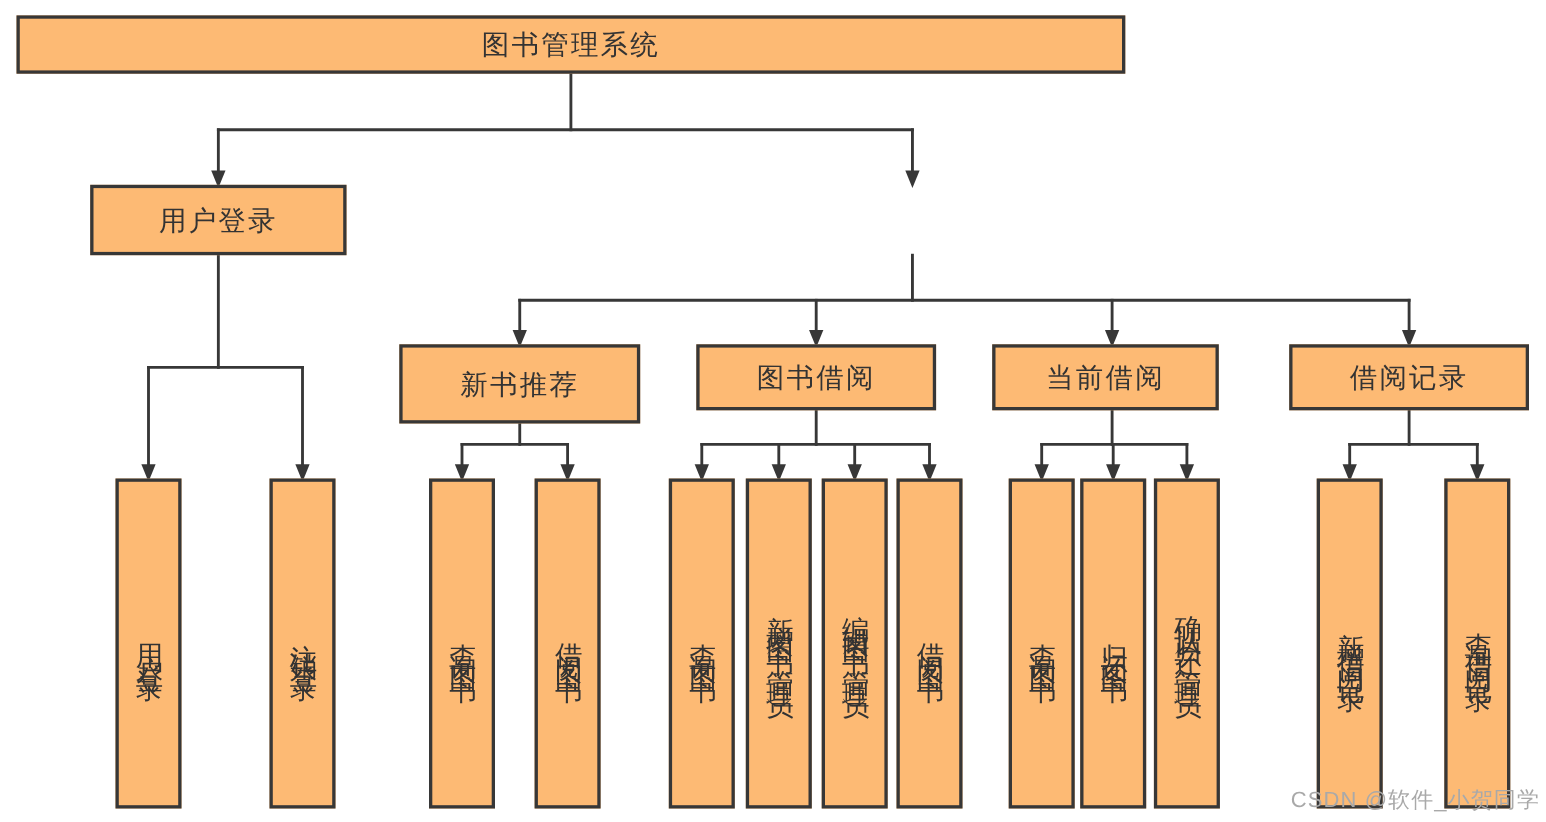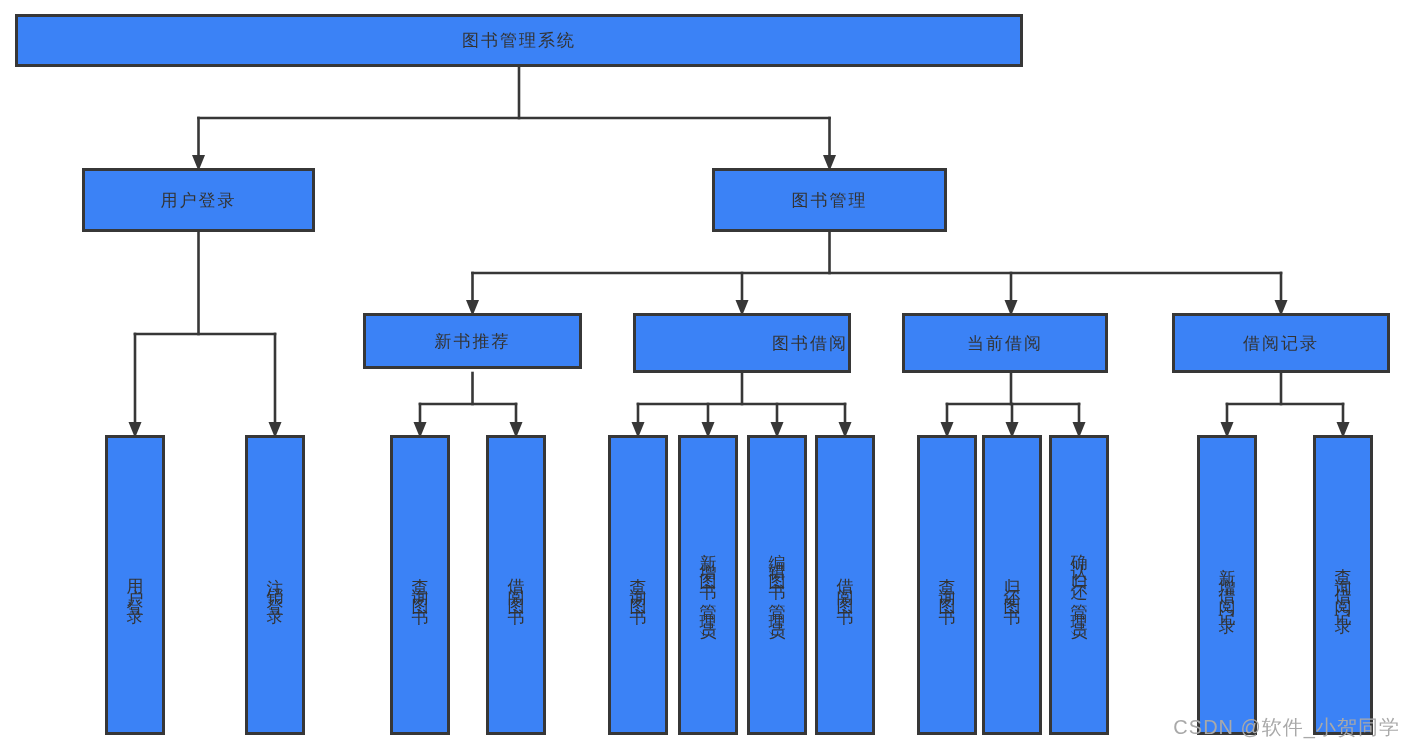--- a/index.html
+++ b/index.html
@@ -18,27 +18,27 @@
   #connectors {
     position: absolute;
     left: 0; top: 0;
     width: 1405px;
     height: 747px;
     z-index: 1;
   }
   .node {
     position: absolute;
     box-sizing: border-box;
-    background: #3b82f6;
+    background: #fdba74;
     border: 3px solid #373737;
     color: #333333;
     display: flex;
     align-items: center;
     justify-content: center;
-    font-size: 17px;
+    font-size: 25px;
     z-index: 2;
     letter-spacing: 2px;
   }
   .node.leaf {
     writing-mode: vertical-rl;
     letter-spacing: 10px;
     line-height: 1;
   }
   #watermark {
     position: absolute;
@@ -111,28 +111,25 @@
       <polygon points="1336.5,422 1349.5,422 1343,438" fill="#373737"></polygon>
     </svg>
 
   <div class="node" style="left:15px; top:14px; width:1008px; height:53px;">
     <span>图书管理系统</span>
   </div>
 
   <div class="node" style="left:82px; top:168px; width:233px; height:64px;">
     <span>用户登录</span>
   </div>
-  <div class="node" style="left:712px; top:168px; width:235px; height:64px;">
-    <span>图书管理</span>
-  </div>
 
-  <div class="node" style="left:363px; top:313px; width:219px; height:56px;">
+  <div class="node" style="left:363px; top:313px; width:219px; height:72px;">
     <span>新书推荐</span>
   </div>
-  <div class="node" style="left:633px; top:313px; width:218px; height:60px;justify-content:flex-end;">
+  <div class="node" style="left:633px; top:313px; width:218px; height:60px;">
     <span>图书借阅</span>
   </div>
   <div class="node" style="left:902px; top:313px; width:206px; height:60px;">
     <span>当前借阅</span>
   </div>
   <div class="node" style="left:1172px; top:313px; width:218px; height:60px;">
     <span>借阅记录</span>
   </div>
 
   <div class="node leaf" style="left:105px; top:435px; width:60px; height:300px;">

